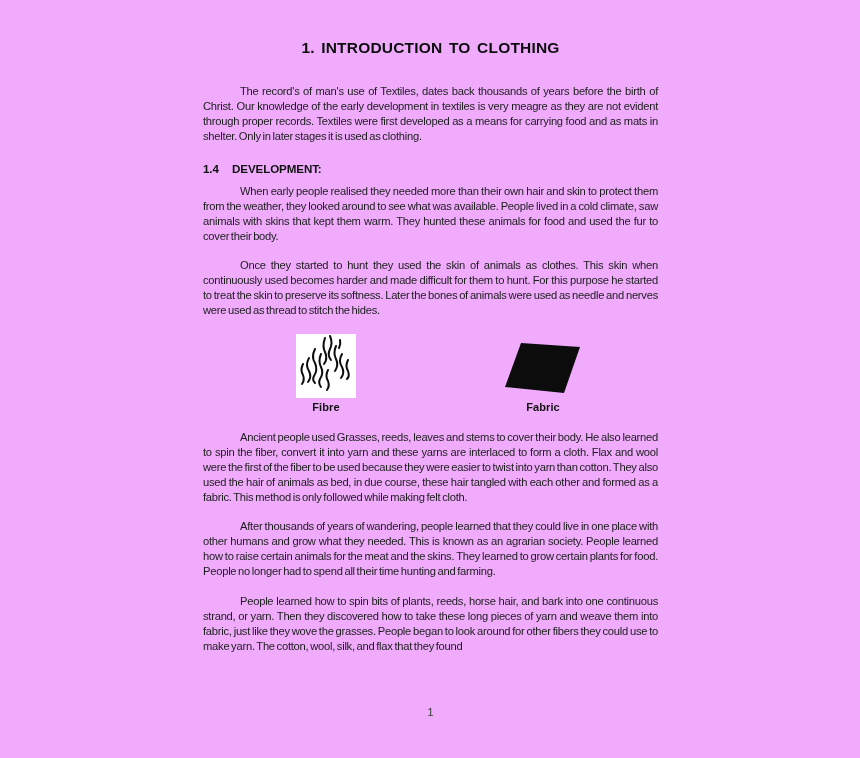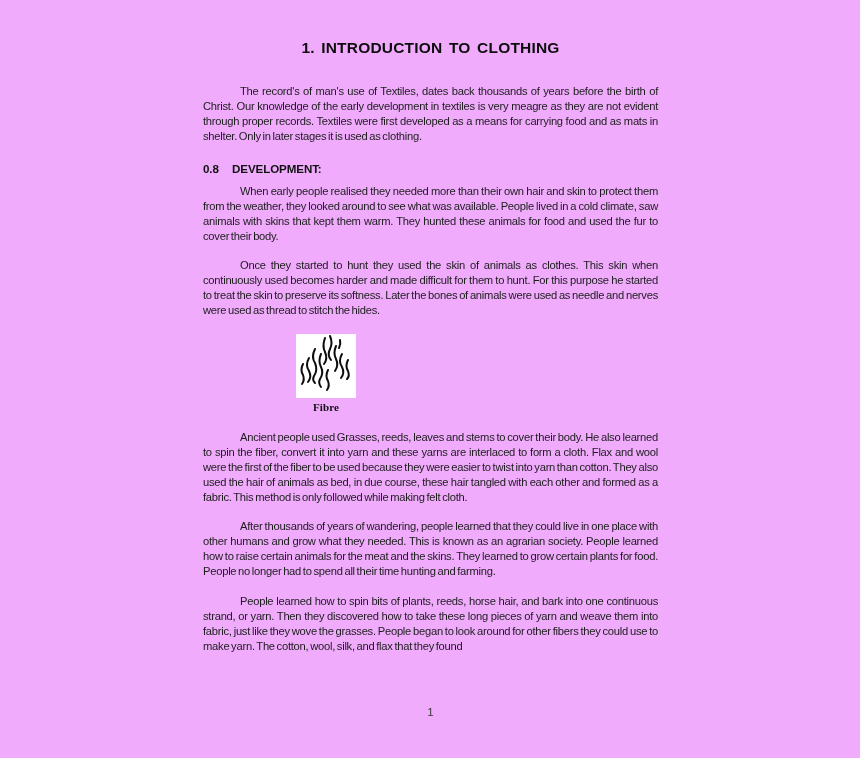--- a/index.html
+++ b/index.html
@@ -34,21 +34,21 @@
   .heading{
     margin:0 0 8px 0;
     font-size:11.6px;line-height:14px;font-weight:bold;color:#111;
     letter-spacing:-0.1px;
   }
   .heading .hnum{display:inline-block;width:29px;}
   .figrow{
     position:relative;height:78px;margin:0 0 18px 0;
   }
   .figure{position:absolute;top:0;height:78px;}
-  .fig-fibre{left:93px;width:60px;font-family:Liberation Serif, serif;}
+  .fig-fibre{left:93px;width:60px;}
   .fig-yarn{left:170px;width:124px;}
   .fig-fabric{left:302px;width:76px;}
   .figbox{position:absolute;left:0;background:#ffffff;}
   .fig-fibre .figbox{top:0;width:60px;height:64px;}
   .fig-yarn .figbox{top:10px;width:124px;height:44px;}
   .fig-fabric .figbox{top:7px;width:76px;height:54px;background:transparent;}
   .figbox svg{display:block;}
   .figcaption{
     position:absolute;top:67px;left:0;right:0;
     text-align:center;font-size:11px;font-weight:bold;color:#111;
@@ -63,21 +63,21 @@
 <body>
 
 <div class="page">
   <div class="content">
 
     <h1 class="title">1. INTRODUCTION TO CLOTHING</h1>
 
     <p class="para mb18">The record's of man's use of Textiles, dates back thousands of years before the birth of Christ. Our knowledge of the early development in textiles is very meagre as they are not evident through proper records. Textiles were first developed as a means for carrying food and as mats in shelter. Only in later stages it is used as clothing.</p>
 
     <div class="heading">
-      <span class="hnum">0.8</span><span class="htxt">DEVELOPMENT:</span>
+      <span class="hnum">1.4</span><span class="htxt">DEVELOPMENT:</span>
     </div>
     <p class="para mb14">When early people realised they needed more than their own hair and skin to protect them from the weather, they looked around to see what was available. People lived in a cold climate, saw animals with skins that kept them warm. They hunted these animals for food and used the fur to cover their body.</p>
 
     <p class="para mb6">Once they started to hunt they used the skin of animals as clothes. This skin when continuously used becomes harder and made difficult for them to hunt. For this purpose he started to treat the skin to preserve its softness. Later the bones of animals were used as needle and nerves were used as thread to stitch the hides.</p>
 
     <div class="figrow">
 
       <div class="figure fig-fibre">
         <div class="figbox">
           <svg width="60" height="64" viewBox="0 0 60 64">
@@ -93,20 +93,28 @@
               <path d="M46 20 q-4 7 0 13 q3 6 -1 11"></path>
               <path d="M52 26 q-3 6 0 11 q2 5 -1 8"></path>
               <path d="M44 6 q1 4 -1 8"></path>
             </g>
           </svg>
         </div>
         <div class="figcaption">Fibre</div>
       </div>
 
 
+      <div class="figure fig-fabric">
+        <div class="figbox">
+          <svg width="76" height="54" viewBox="0 0 76 54">
+            <polygon points="16,2 75,6 59,52 0,46" fill="#0c0c0c"></polygon>
+          </svg>
+        </div>
+        <div class="figcaption">Fabric</div>
+      </div>
 
     </div>
 
     <p class="para mb14">Ancient people used Grasses, reeds, leaves and stems to cover their body. He also learned to spin the fiber, convert it into yarn and these yarns are interlaced to form a cloth. Flax and wool were the first of the fiber to be used because they were easier to twist into yarn than cotton. They also used the hair of animals as bed, in due course, these hair tangled with each other and formed as a fabric. This method is only followed while making felt cloth.</p>
     <p class="para mb15">After thousands of years of wandering, people learned that they could live in one place with other humans and grow what they needed. This is known as an agrarian society. People learned how to raise certain animals for the meat and the skins. They learned to grow certain plants for food. People no longer had to spend all their time hunting and farming.</p>
     <p class="para">People learned how to spin bits of plants, reeds, horse hair, and bark into one continuous strand, or yarn. Then they discovered how to take these long pieces of yarn and weave them into fabric, just like they wove the grasses. People began to look around for other fibers they could use to make yarn. The cotton, wool, silk, and flax that they found</p>
 
   </div>
 
   <div class="pagenum">1</div>

